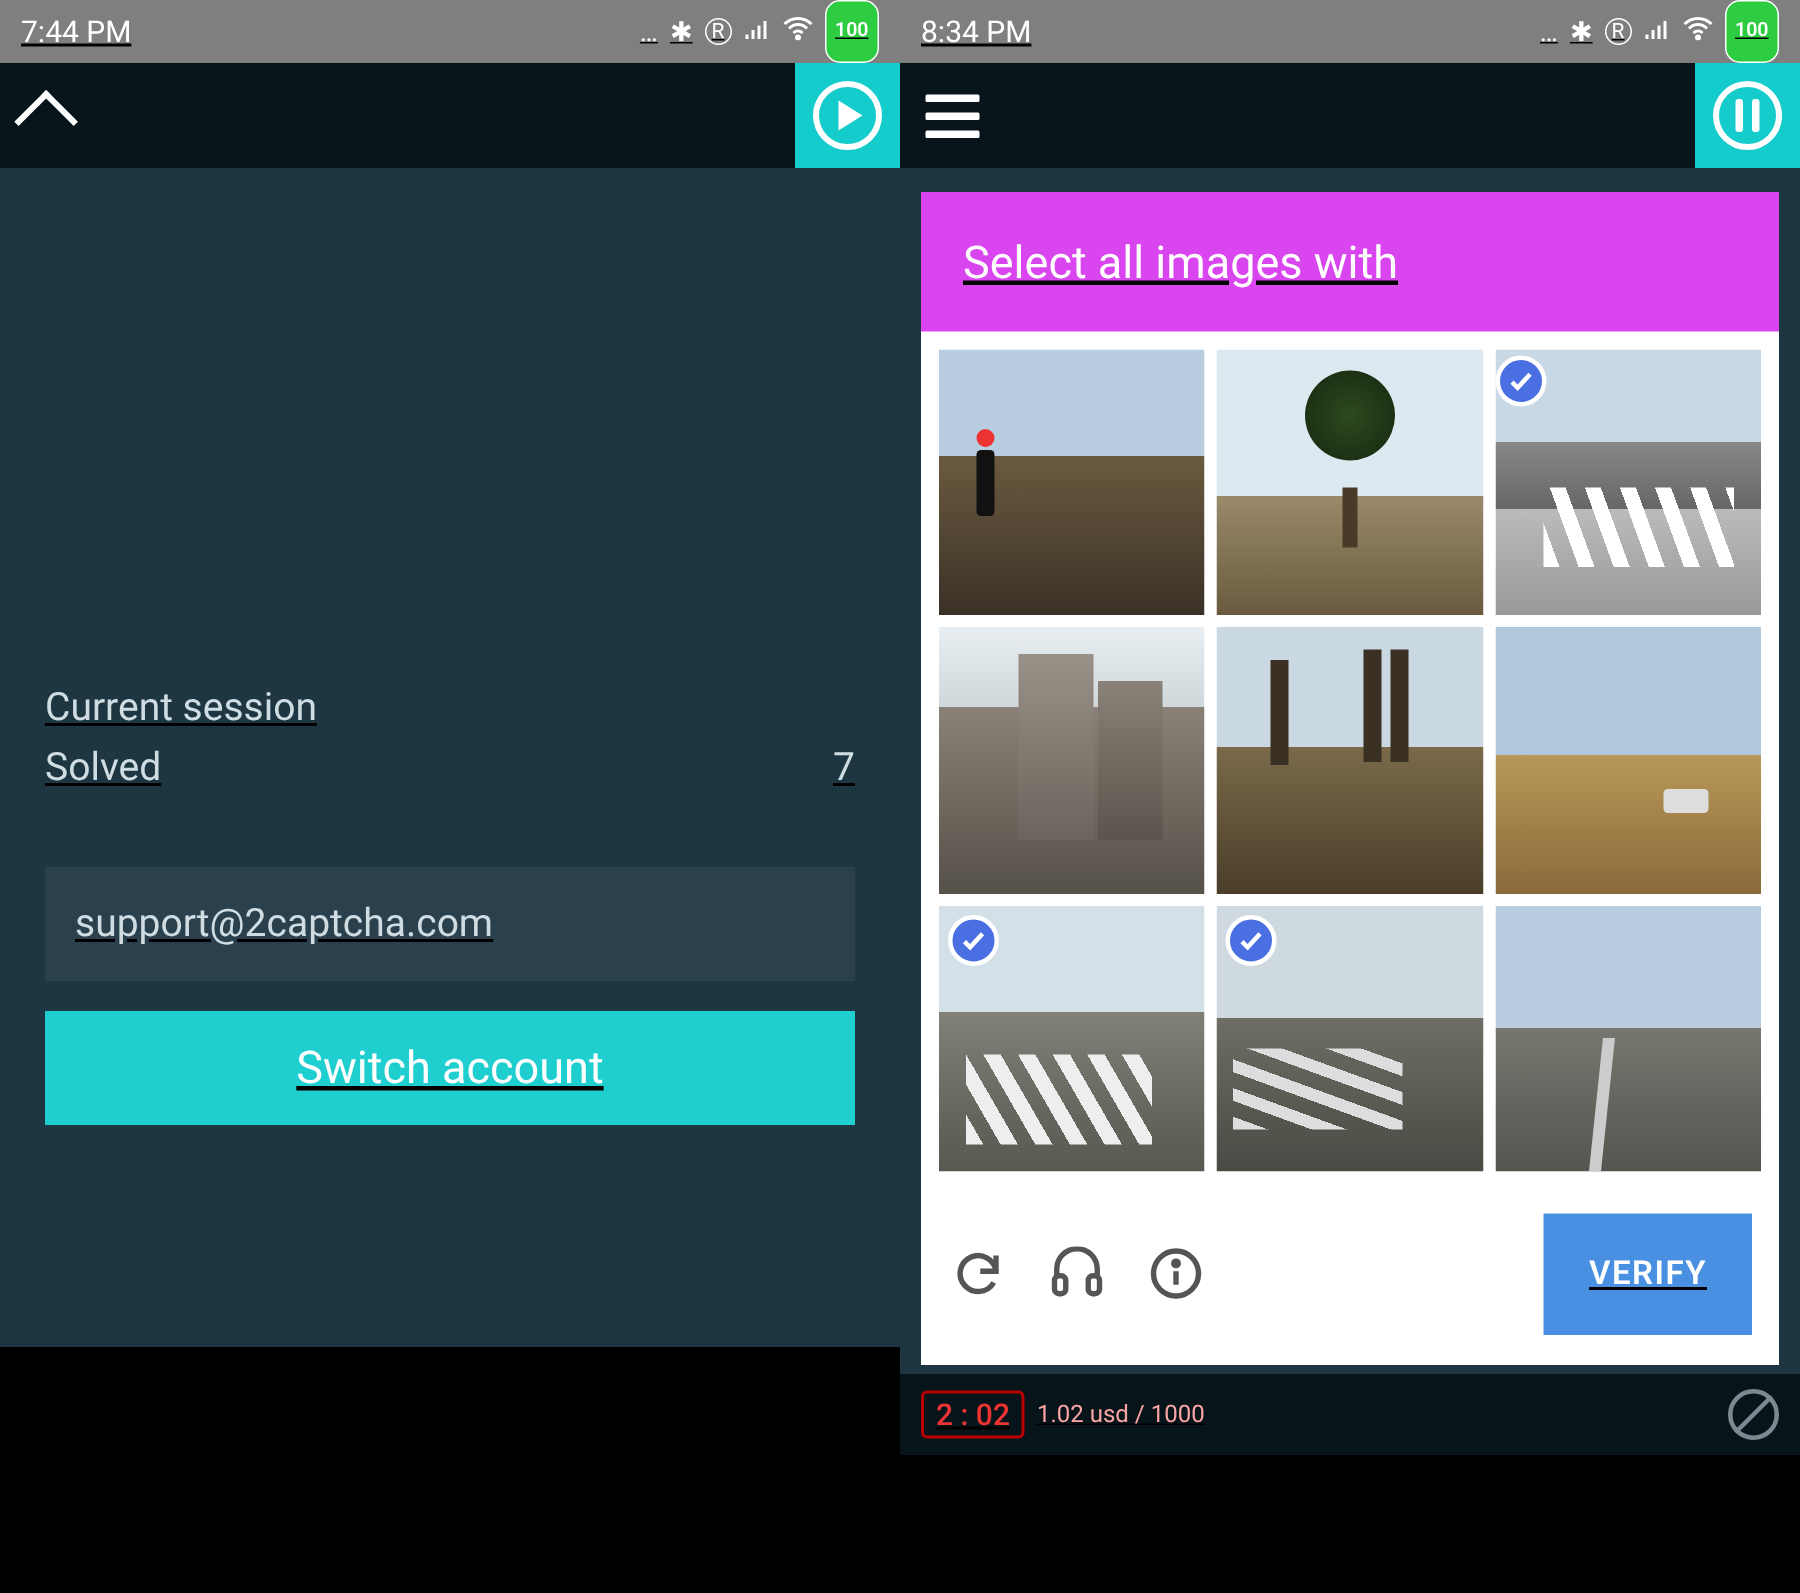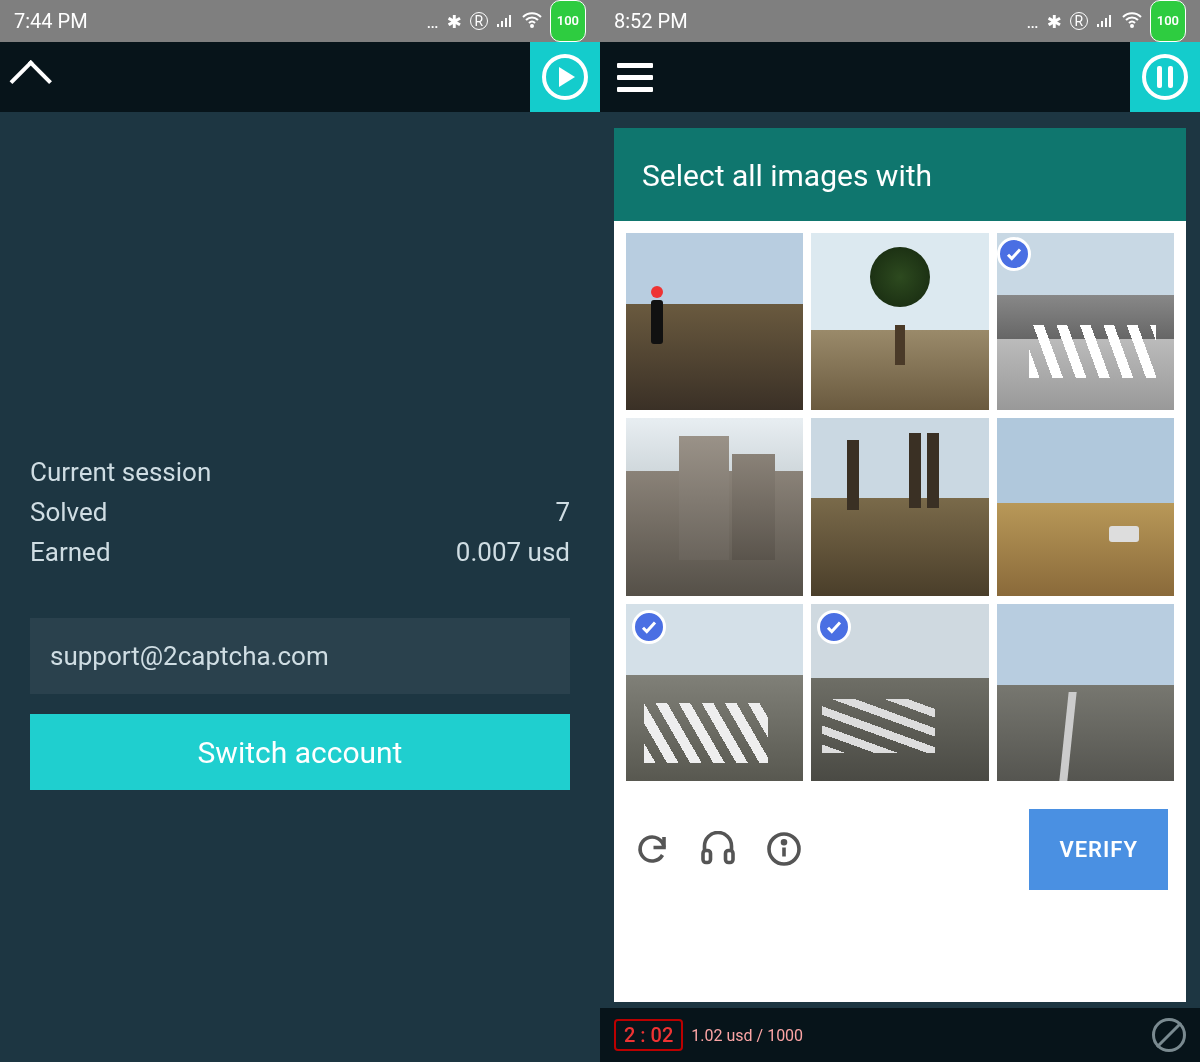--- a/index.html
+++ b/index.html
@@ -1,17 +1,17 @@
 <!DOCTYPE html>
 <html><head>
 <meta charset="utf-8">
 <style>
   * { box-sizing: border-box; margin: 0; padding: 0; font-family: -apple-system, Roboto, Arial, sans-serif; }
   body { width: 1200px; height: 1062px; display: flex; background:#000; }
-  .phone { width: 600px; height: 1062px; position: relative; display: flex; flex-direction: column; }
+  .phone { width: 600px; height: 898px; position: relative; display: flex; flex-direction: column; text-decoration: underline; }
 
   
   .status-bar { height: 42px; background: #7f7f7f; color: #fff; display:flex; align-items:center; padding: 0 14px; font-size: 20px; }
   .status-bar .spacer { flex: 1; }
   .status-bar .icons { display:flex; align-items:center; gap:8px; font-size: 18px; }
   .battery { background:#2ecc40; color:#fff; border-radius:10px; padding:12px 6px; font-size:13px; font-weight:600; border:1.5px solid #fff; line-height:16px;}
 
   
   .app-bar { height: 70px; background:#07141a; display:flex; align-items:center; }
   .appbar-left { width:70px; height:70px; display:flex; align-items:center; justify-content:center; color:#fff; }
@@ -30,21 +30,21 @@
   .session-block { margin-top: 340px; }
   .row { display:flex; justify-content:space-between; font-size:26px; line-height:40px; color:#cfdde3; }
   .account-box { margin-top:46px; background:rgba(255,255,255,0.06); padding: 18px 20px; }
   .account-box .row { font-size:26px; line-height:40px; }
   .muted { color:#97aab2; }
   .switch-btn { margin-top:20px; height:76px; background:#1fcfcf; color:#fff; font-size:30px; display:flex; align-items:center; justify-content:center; border:none; width:100%; cursor:pointer;}
 
   
   .right-body { flex:1; background:#1d3642; display:flex; flex-direction:column; }
   .captcha-container { flex:1; background:#fff; margin: 16px 14px 6px 14px; display:flex; flex-direction:column; overflow:hidden;}
-  .captcha-header { background:#0f766e; color:#fff; padding: 30px 28px 28px 28px;}
+  .captcha-header { background:#d946ef; color:#fff; padding: 30px 28px 28px 28px;}
   .captcha-header .line1 { font-size:30px; font-weight:400;}
   .captcha-header .line2 { font-size:52px; font-weight:700; line-height:1.1; margin-top:4px;}
   .grid { display:grid; grid-template-columns:repeat(3,1fr); gap:8px; padding:12px; }
   .tile { position:relative; aspect-ratio:1/1; overflow:hidden;}
   .tile-img { width:100%; height:100%; }
   .check { position:absolute; top:6px; left:6px; width:34px;height:34px; background:#4a6fe3; border:3px solid #fff; border-radius:50%; display:flex; align-items:center; justify-content:center;}
   .check svg { width:18px; height:18px; }
   .tile:nth-child(3) .check { left:auto; top:4px; }
   .captcha-footer { display:flex; align-items:center; padding: 16px 18px 20px 18px; gap:26px;}
   .footer-icon { width:40px; height:40px; color:#555; display:flex; align-items:center; justify-content:center; cursor:pointer;}
@@ -123,40 +123,36 @@
   <div class="left-body">
     <div class="session-block">
       <div class="row">
           <span>Current session</span>
           <span></span>
         </div>
       <div class="row">
         <span>Solved</span>
         <span>7</span>
       </div>
-      <div class="row">
-        <span>Earned</span>
-        <span>0.007 usd</span>
-      </div>
 
       <div class="account-box">
         <div class="row">
             <span>support@2captcha.com</span>
             <span></span>
           </div>
       </div>
 
       <button class="switch-btn">Switch account</button>
     </div>
   </div>
 </div>
 
 <div class="phone">
   <div class="status-bar">
-    <span>8:52 PM</span>
+    <span>8:34 PM</span>
     <span class="spacer"></span>
     <span class="icons">
       <span>…</span>
       <span>✱</span>
       <span class="circ-r">R</span>
       <span>
         <svg width="18" height="14" viewBox="0 0 18 14">
             <path d="M1 13h2V10H1zM5 13h2V7H5zM9 13h2V4H9zM13 13h2V1h-2z" fill="#fff"></path>
           </svg>
       </span>

